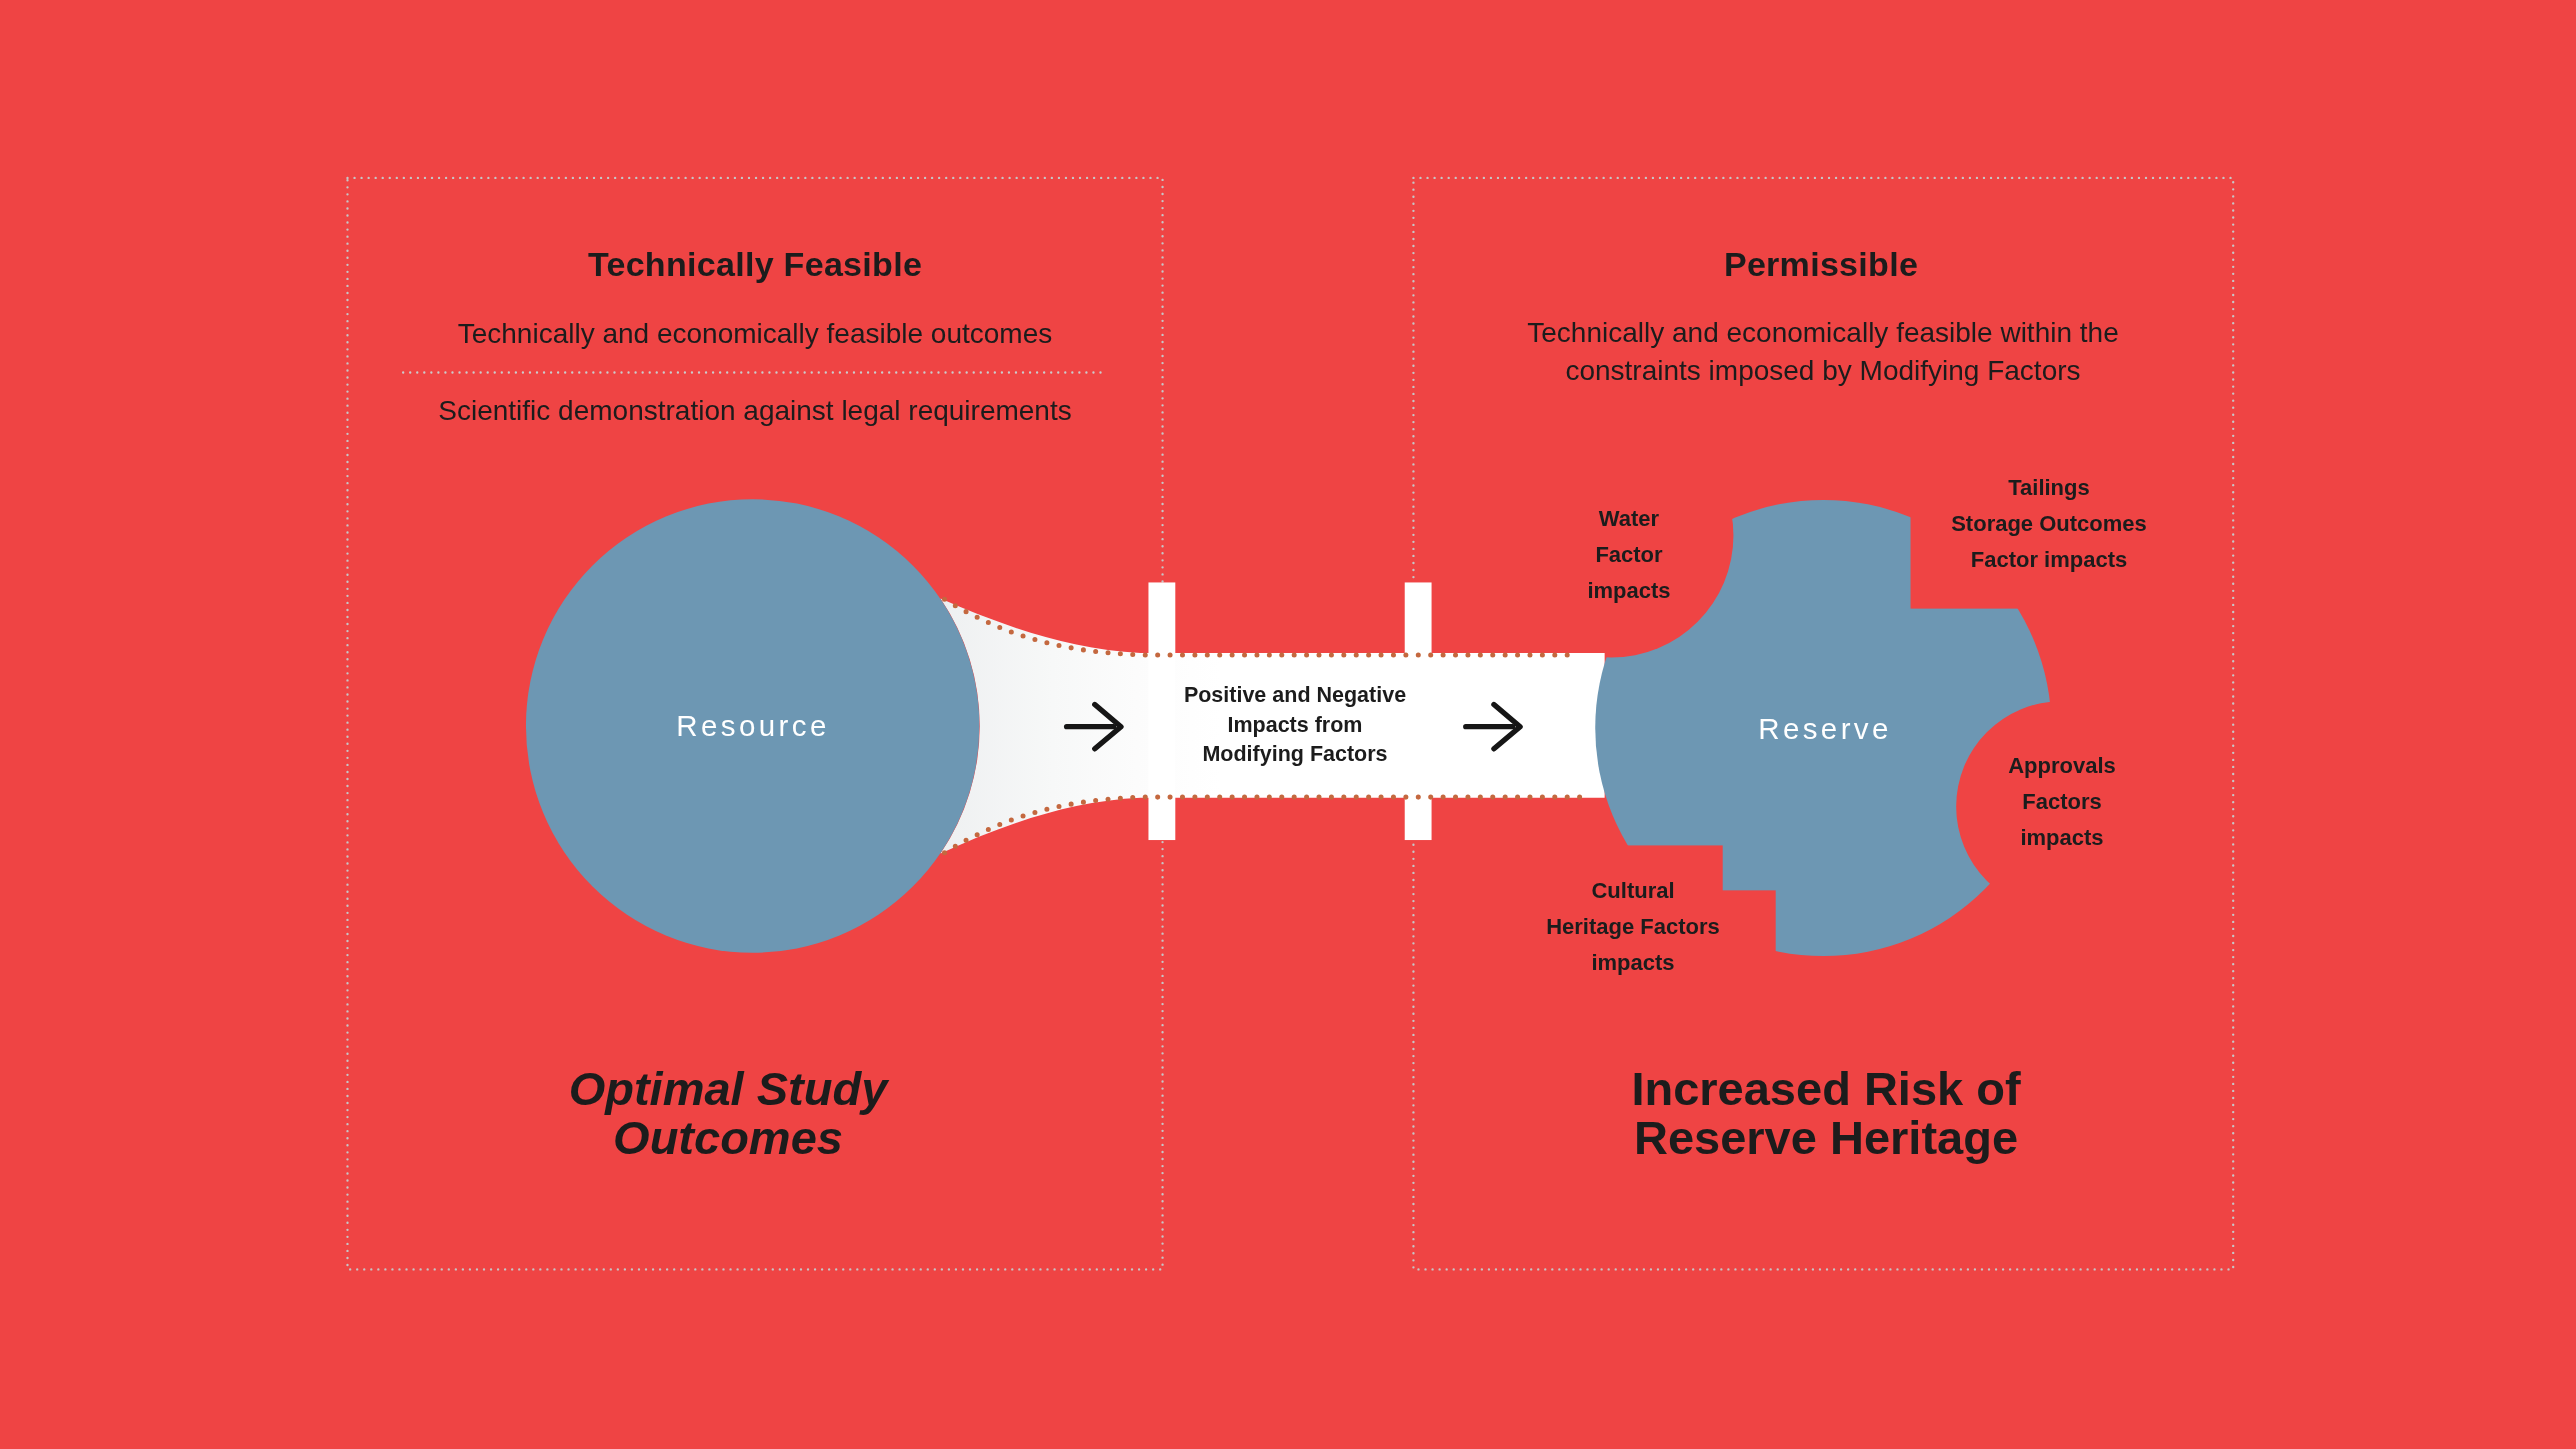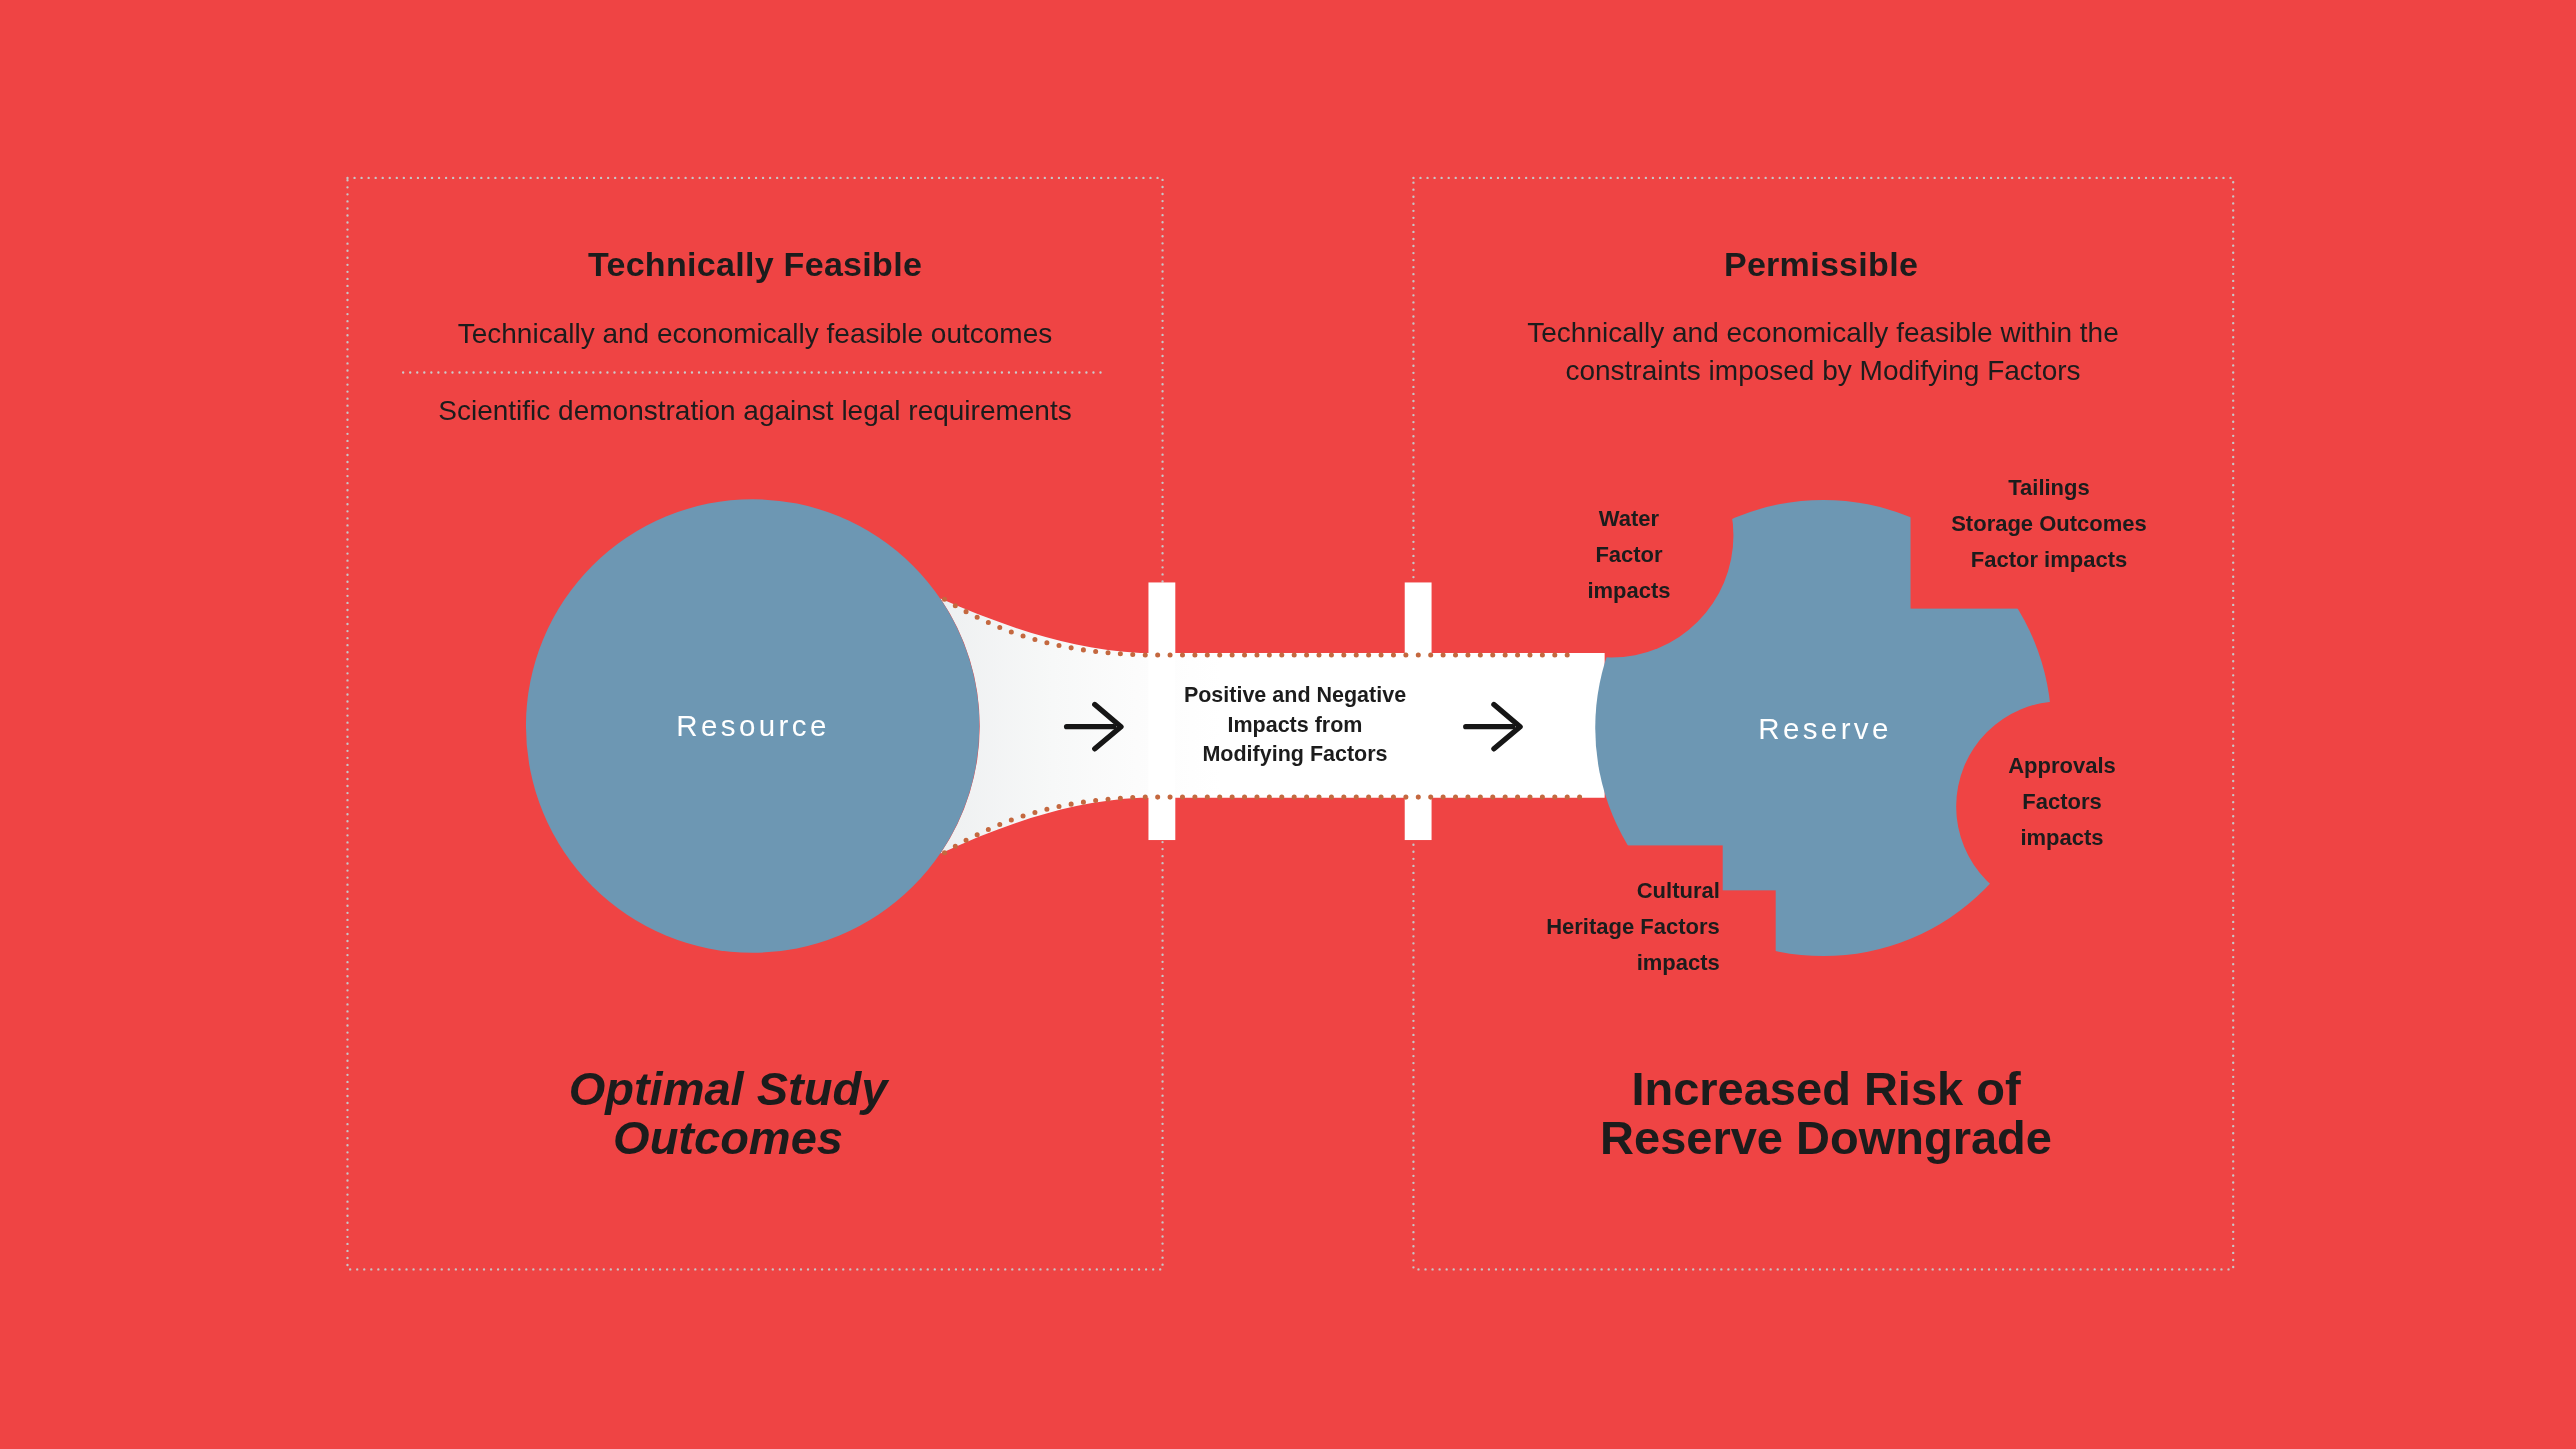--- a/index.html
+++ b/index.html
@@ -107,21 +107,21 @@
 
   <div class="t panel-title" style="left:1821px; top:264px;">Permissible</div>
 
   <div class="t panel-body" style="left:1823px; top:352px;">
     <div class="ln">Technically and economically feasible within the</div>
     <div class="ln">constraints imposed by Modifying Factors</div>
   </div>
 
   <div class="t panel-footer" style="left:1826px; top:1113px;">
     <div class="ln">Increased Risk of</div>
-    <div class="ln">Reserve Downgrade</div>
+    <div class="ln">Reserve Heritage</div>
   </div>
 
   <div class="t node-label" style="left:753px; top:726px;">Resource</div>
 
   <div class="t node-label" style="left:1825px; top:729px;text-align:right;">Reserve</div>
 
   <div class="t flow-label" style="left:1289px; top:725px;">
     <div class="ln">Positive and Negative</div>
     <div class="ln">Impacts from</div>
     <div class="ln">Modifying Factors</div>
@@ -138,20 +138,20 @@
     <div class="ln">Storage Outcomes</div>
     <div class="ln">Factor impacts</div>
   </div>
 
   <div class="t factor-label" style="left:2062px; top:802px;">
     <div class="ln">Approvals</div>
     <div class="ln">Factors</div>
     <div class="ln">impacts</div>
   </div>
 
-  <div class="t factor-label" style="left:1633px; top:927px;text-align:right;">
+  <div class="t factor-label" style="left:1633px; top:927px;">
     <div class="ln">Cultural</div>
     <div class="ln">Heritage Factors</div>
     <div class="ln">impacts</div>
   </div>
 
 </div>
 
 
 </body></html>

